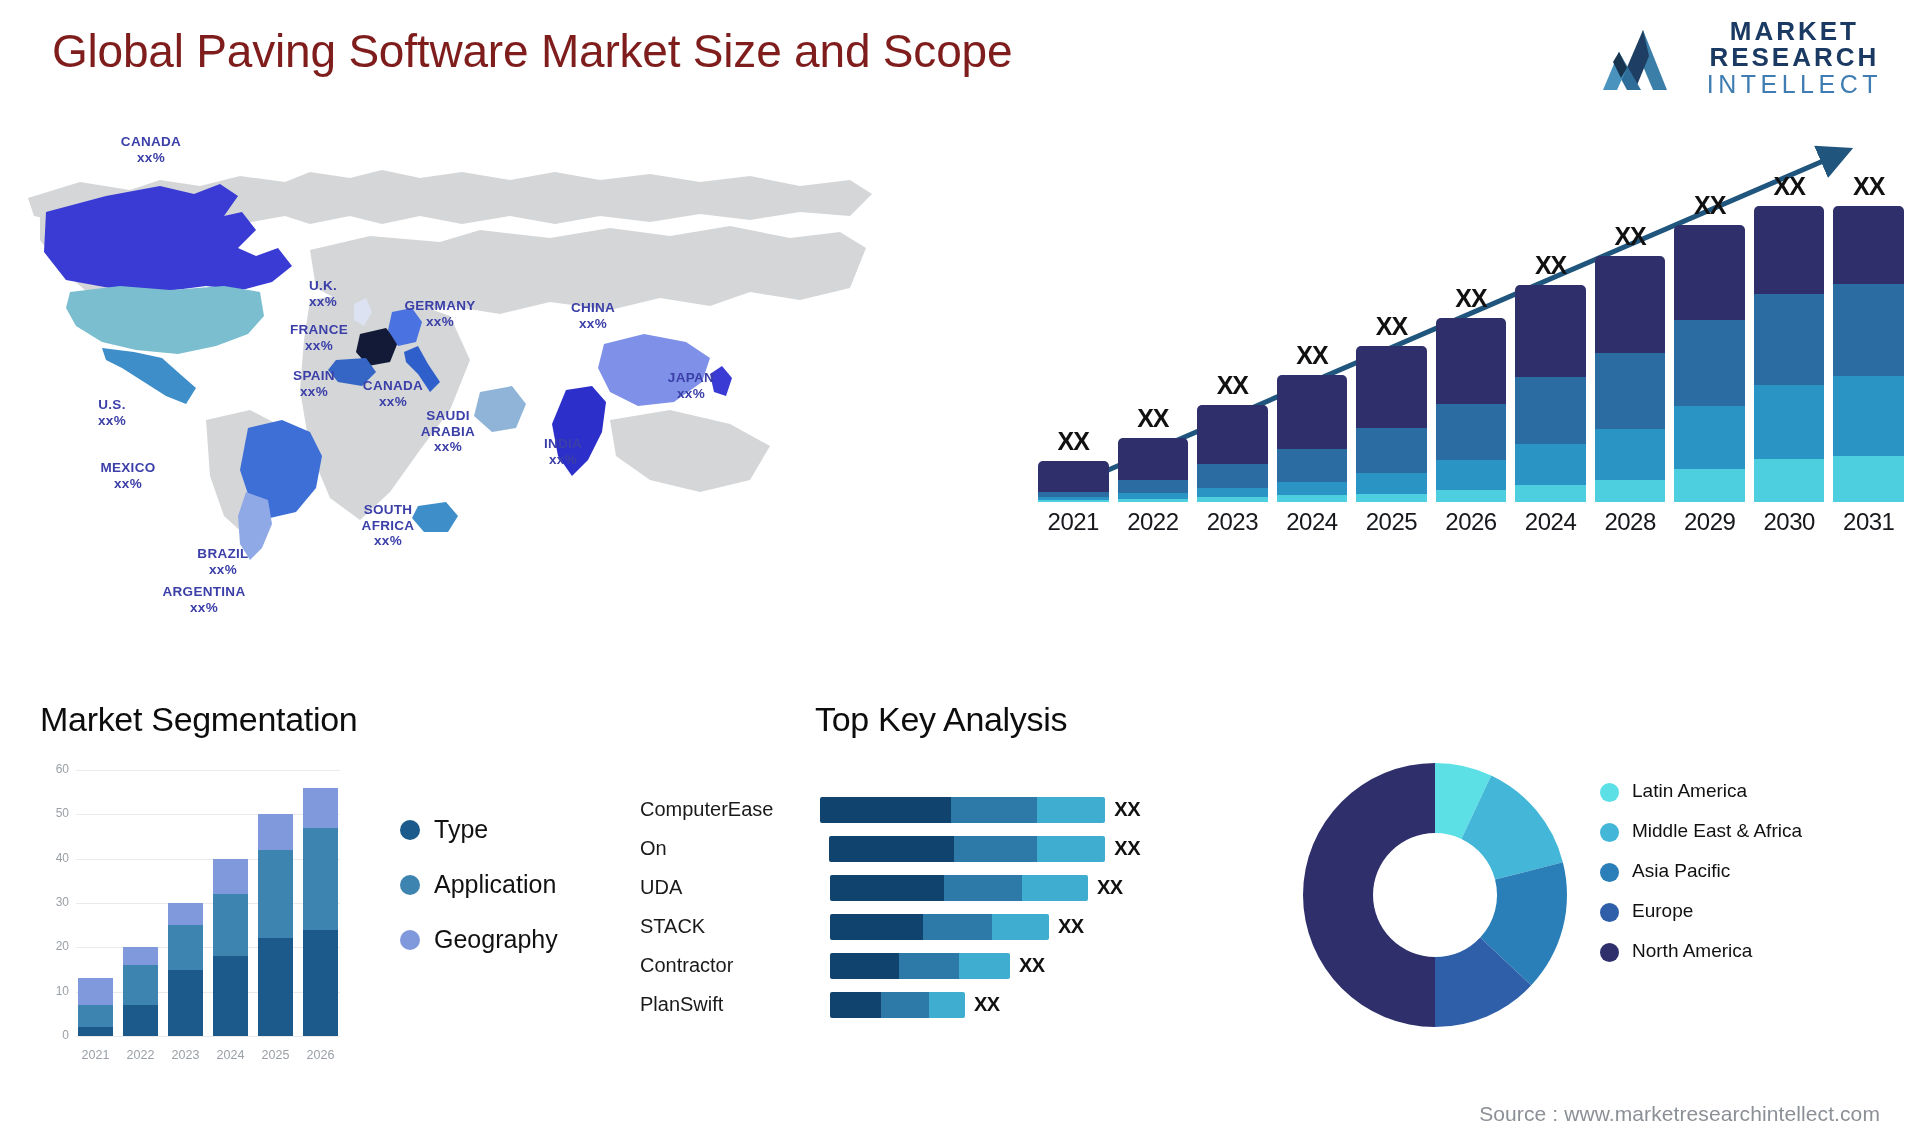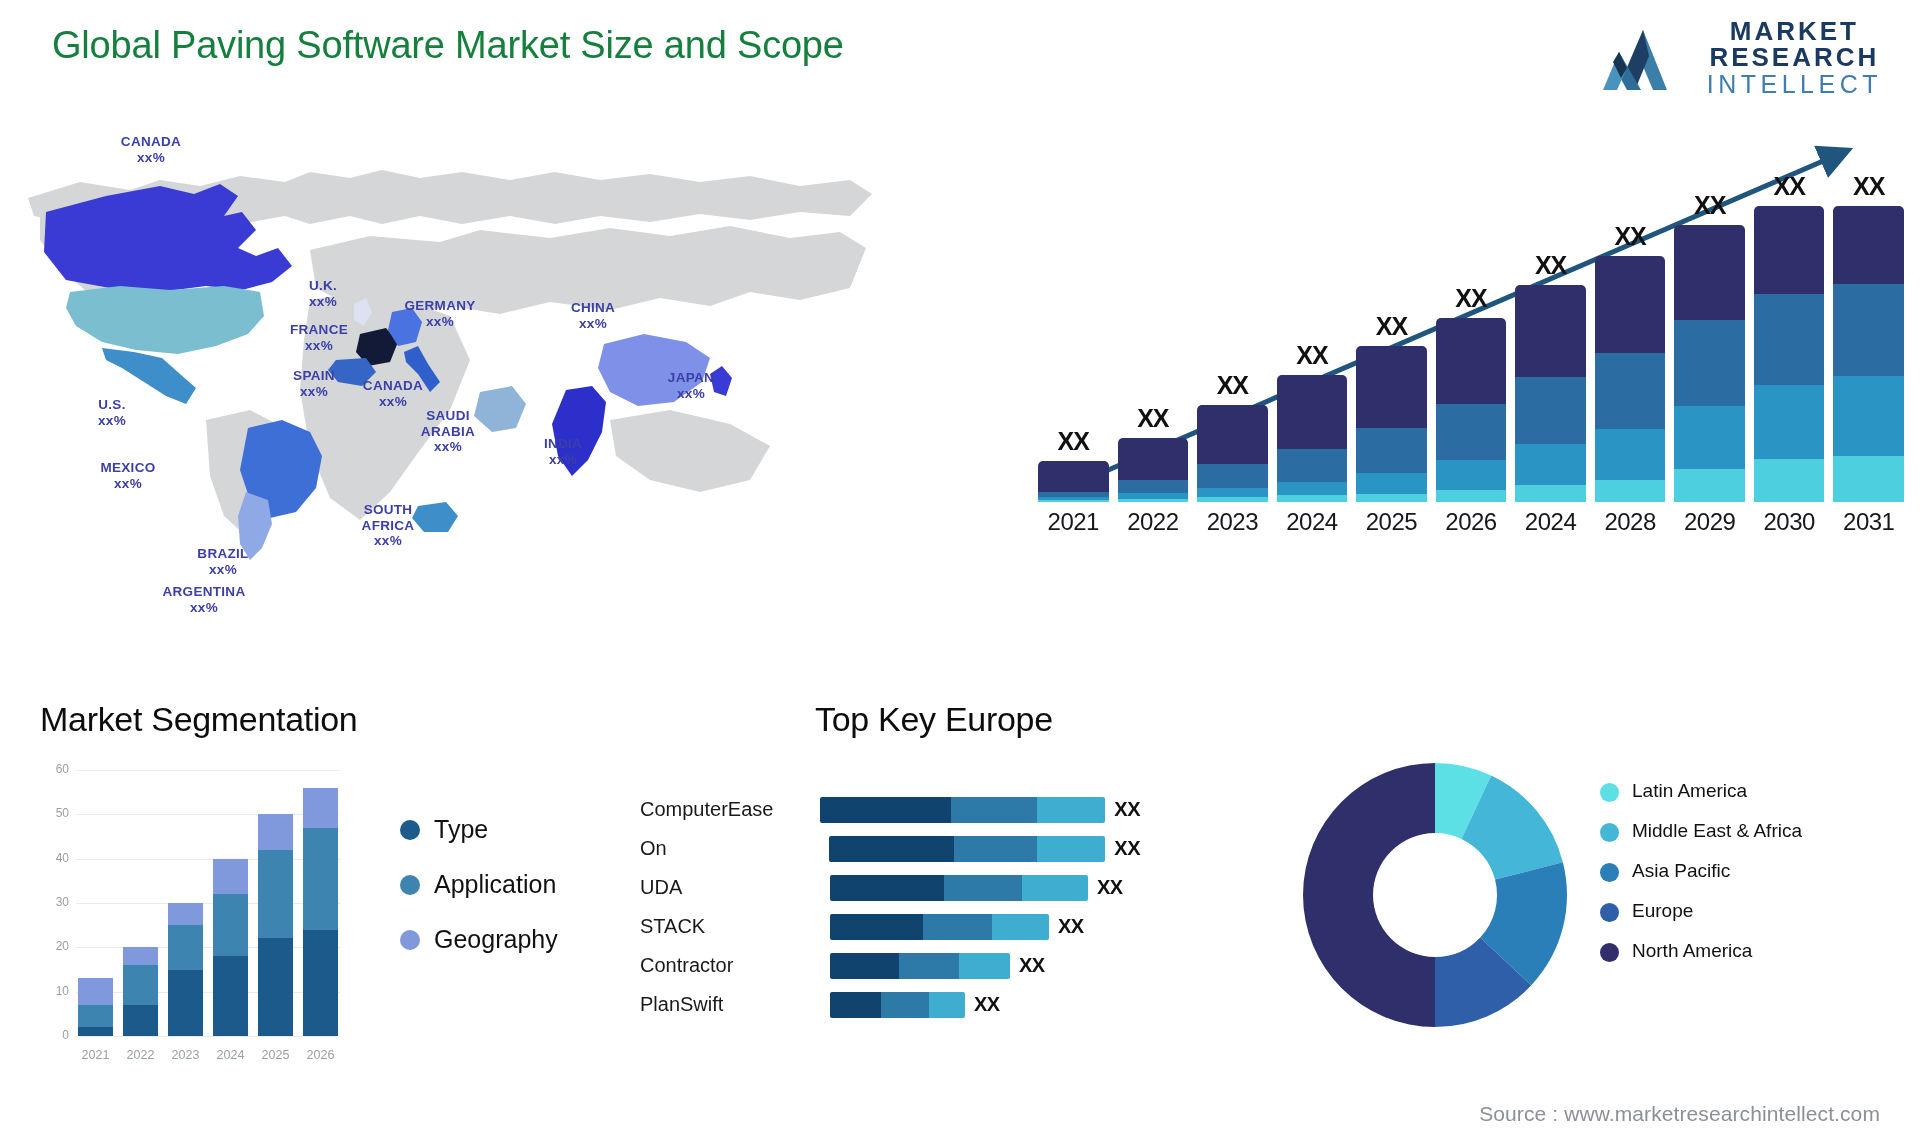--- a/index.html
+++ b/index.html
@@ -7,21 +7,21 @@
     width: 1920px; height: 1146px;
     background: #ffffff;
     font-family: "Liberation Sans", sans-serif;
     overflow: hidden;
   }
   .page { position: relative; width: 1920px; height: 1146px; background: #fff; }
 
   
   .page-title {
     position: absolute; left: 52px; top: 24px;
-    font-size: 38px; font-weight: 400; color: #15803d;
+    font-size: 46px; font-weight: 400; color: #7f1d1d;
     letter-spacing: -0.2px; white-space: nowrap;
     font-family: "Liberation Sans", sans-serif;
   }
   .logo { position: absolute; right: 38px; top: 18px; display: flex; align-items: center; gap: 14px; }
   .logo-mark { width: 96px; height: 64px; }
   .logo-text { display: flex; flex-direction: column; line-height: 1.0; align-items: center; }
   .logo-l1, .logo-l2 {
     font-size: 26px; font-weight: 700; color: #1b3a63; letter-spacing: 3px;
   }
   .logo-l3 { font-size: 25px; font-weight: 400; color: #3e7cb1; letter-spacing: 4.5px; margin-top: 2px; }
@@ -431,21 +431,21 @@
       <div class="lg-row">
         <span class="lg-dot" style="background: rgb(61, 132, 176);"></span>
         <span class="lg-txt">Application</span>
       </div>
       <div class="lg-row">
         <span class="lg-dot" style="background: rgb(128, 152, 220);"></span>
         <span class="lg-txt">Geography</span>
       </div>
     </div>
 
-  <div class="sec-title" style="left:815px; top:700px;">Top Key Europe</div>
+  <div class="sec-title" style="left:815px; top:700px;">Top Key Analysis</div>
   <div class="players" id="players">
       <div class="prow">
         <div class="pname">ComputerEase</div>
         <div class="pbar" style="width: 300px;">
           <div class="pseg" style="background: rgb(16, 67, 110); flex: 46 1 0%;"></div>
           <div class="pseg" style="background: rgb(45, 121, 168); flex: 30 1 0%;"></div>
           <div class="pseg" style="background: rgb(63, 173, 207); flex: 24 1 0%;"></div>
         </div>
         <div class="pval">XX</div>
       </div>

